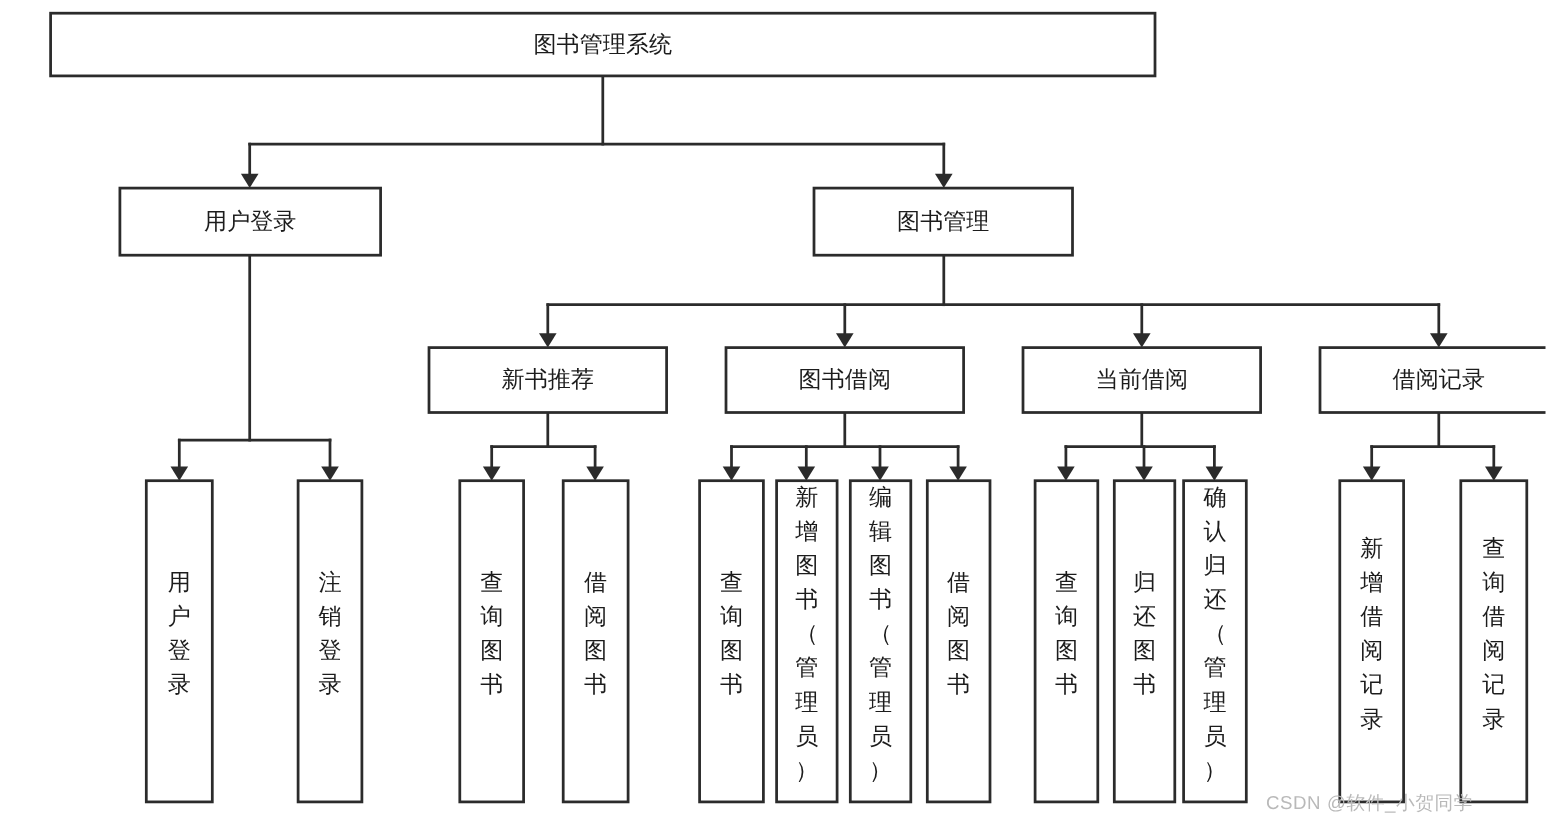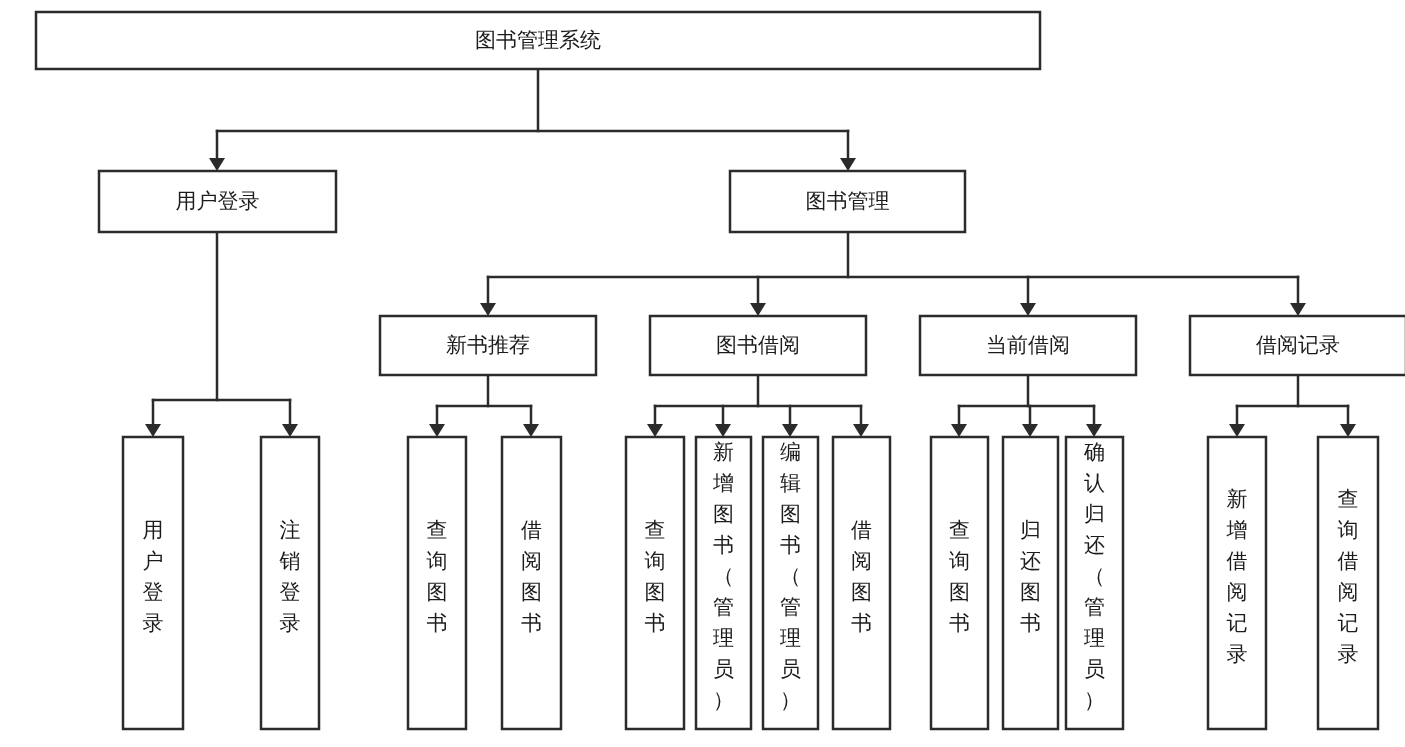--- a/index.html
+++ b/index.html
@@ -9,24 +9,25 @@
   }
   body {
     width: 1405px;
     height: 747px;
     font-family: "Liberation Sans", "DejaVu Sans", sans-serif;
     overflow: hidden;
     position: relative;
   }
   #diagram-root {
     position: absolute;
-    left: 18px;
+    left: 0;
     top: 0;
     width: 1321px;
     height: 747px;
+    padding-left: 28px;
   }
   svg#tree-svg {
     display: block;
     width: 1405px;
     height: 747px;
   }
   .node-box {
     fill: #ffffff;
     stroke: #2b2b2b;
     stroke-width: 2.5;
@@ -201,13 +202,14 @@
         <g>
           <rect x="1190" y="437" width="58" height="292" class="node-box"></rect>
           <text x="1219" y="0" class="node-label-v"><tspan x="1219" y="505.5">新</tspan><tspan x="1219" y="536.5">增</tspan><tspan x="1219" y="567.5">借</tspan><tspan x="1219" y="598.5">阅</tspan><tspan x="1219" y="629.5">记</tspan><tspan x="1219" y="660.5">录</tspan></text>
         </g>
         <g>
           <rect x="1300" y="437" width="60" height="292" class="node-box"></rect>
           <text x="1330" y="0" class="node-label-v"><tspan x="1330" y="505.5">查</tspan><tspan x="1330" y="536.5">询</tspan><tspan x="1330" y="567.5">借</tspan><tspan x="1330" y="598.5">阅</tspan><tspan x="1330" y="629.5">记</tspan><tspan x="1330" y="660.5">录</tspan></text>
         </g>
       </g>
   </svg>
+  <div class="watermark">CSDN @软件_小贺同学</div>
 </div>
 
 </body></html>

